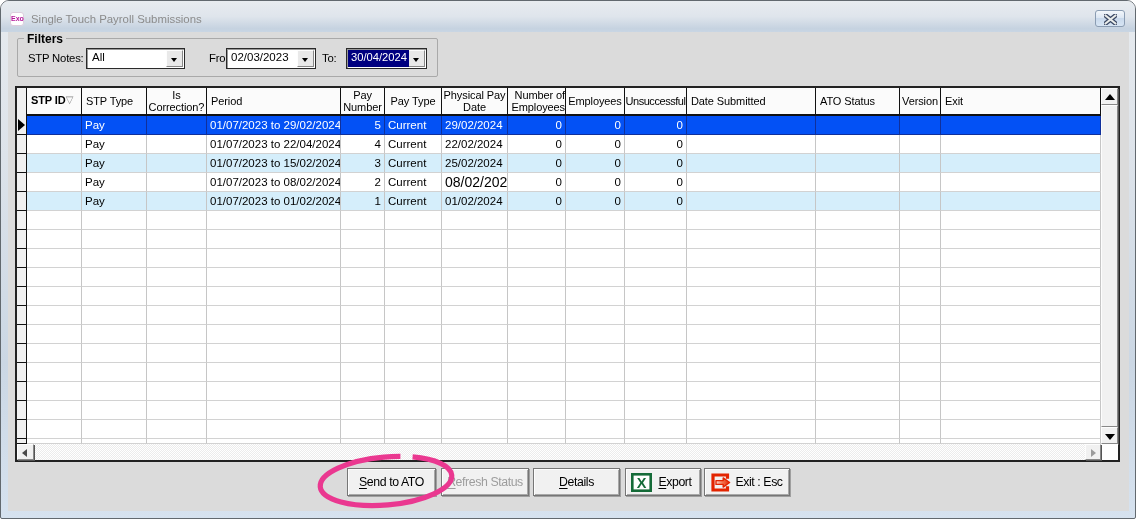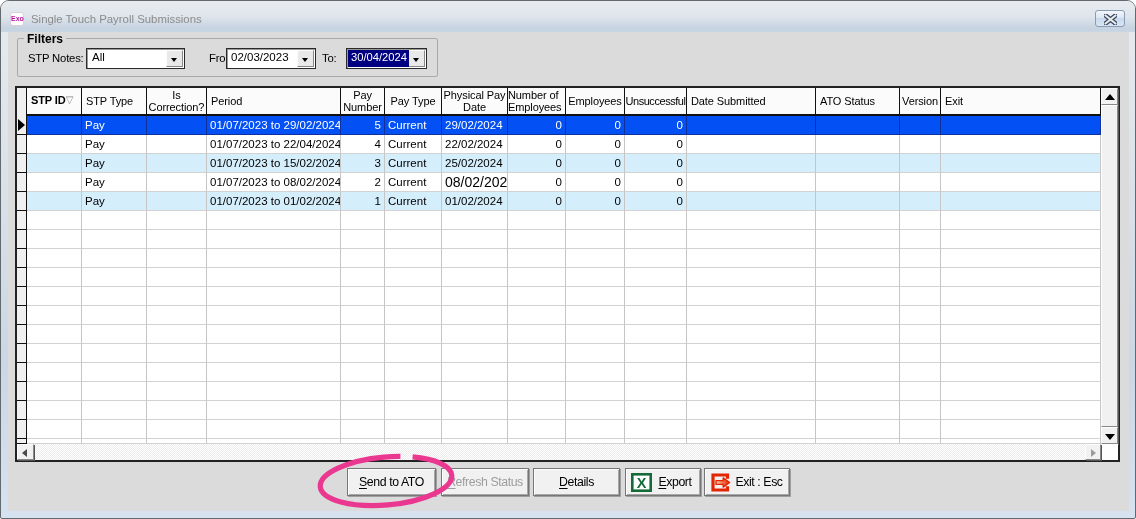--- a/index.html
+++ b/index.html
@@ -79,21 +79,21 @@
 <div class="abs" style="left:341px;top:88px;width:44px;height:26px;border-right:1px solid #111;font-size:11px;letter-spacing:-0.1px;line-height:12.5px;overflow:hidden;display:flex;flex-direction:column;justify-content:center;align-items:center;text-align:center;">
     <div style="width:100%;text-align:center">Pay<br>Number</div>
   </div>
 <div class="abs" style="left:385px;top:88px;width:57px;height:26px;border-right:1px solid #111;font-size:11px;letter-spacing:-0.1px;line-height:12.5px;overflow:hidden;display:flex;flex-direction:column;justify-content:center;align-items:center;text-align:center;">
     <div style="width:100%;text-align:center">Pay Type</div>
   </div>
 <div class="abs" style="left:442px;top:88px;width:66px;height:26px;border-right:1px solid #111;font-size:11px;letter-spacing:-0.1px;line-height:12.5px;overflow:hidden;display:flex;flex-direction:column;justify-content:center;align-items:center;text-align:center;">
     <div style="width:100%;text-align:center">Physical Pay<br>Date</div>
   </div>
 <div class="abs" style="left:508px;top:88px;width:58px;height:26px;border-right:1px solid #111;font-size:11px;letter-spacing:-0.1px;line-height:12.5px;overflow:hidden;display:flex;flex-direction:column;justify-content:center;align-items:center;text-align:center;">
-    <div style="width:100%;text-align:left">Number of<br>Employees</div>
+    <div style="width:100%;text-align:right">Number of<br>Employees</div>
   </div>
 <div class="abs" style="left:566px;top:88px;width:59px;height:26px;border-right:1px solid #111;font-size:11px;letter-spacing:-0.1px;line-height:12.5px;overflow:hidden;display:flex;flex-direction:column;justify-content:center;align-items:center;text-align:center;">
     <div style="width:100%;text-align:center">Employees</div>
   </div>
 <div class="abs" style="left:625px;top:88px;width:62px;height:26px;border-right:1px solid #111;font-size:11px;letter-spacing:-0.1px;line-height:12.5px;overflow:hidden;display:flex;flex-direction:column;justify-content:center;align-items:center;text-align:center;">
     <div style="width:100%;text-align:center"><span style="letter-spacing:-0.45px">Unsuccessful</span></div>
   </div>
 <div class="abs" style="left:687px;top:88px;width:129px;height:26px;border-right:1px solid #111;font-size:11px;letter-spacing:-0.1px;line-height:12.5px;overflow:hidden;display:flex;flex-direction:column;justify-content:center;">
     <div style="width:100%;padding-left:4px">Date Submitted</div>
   </div>

